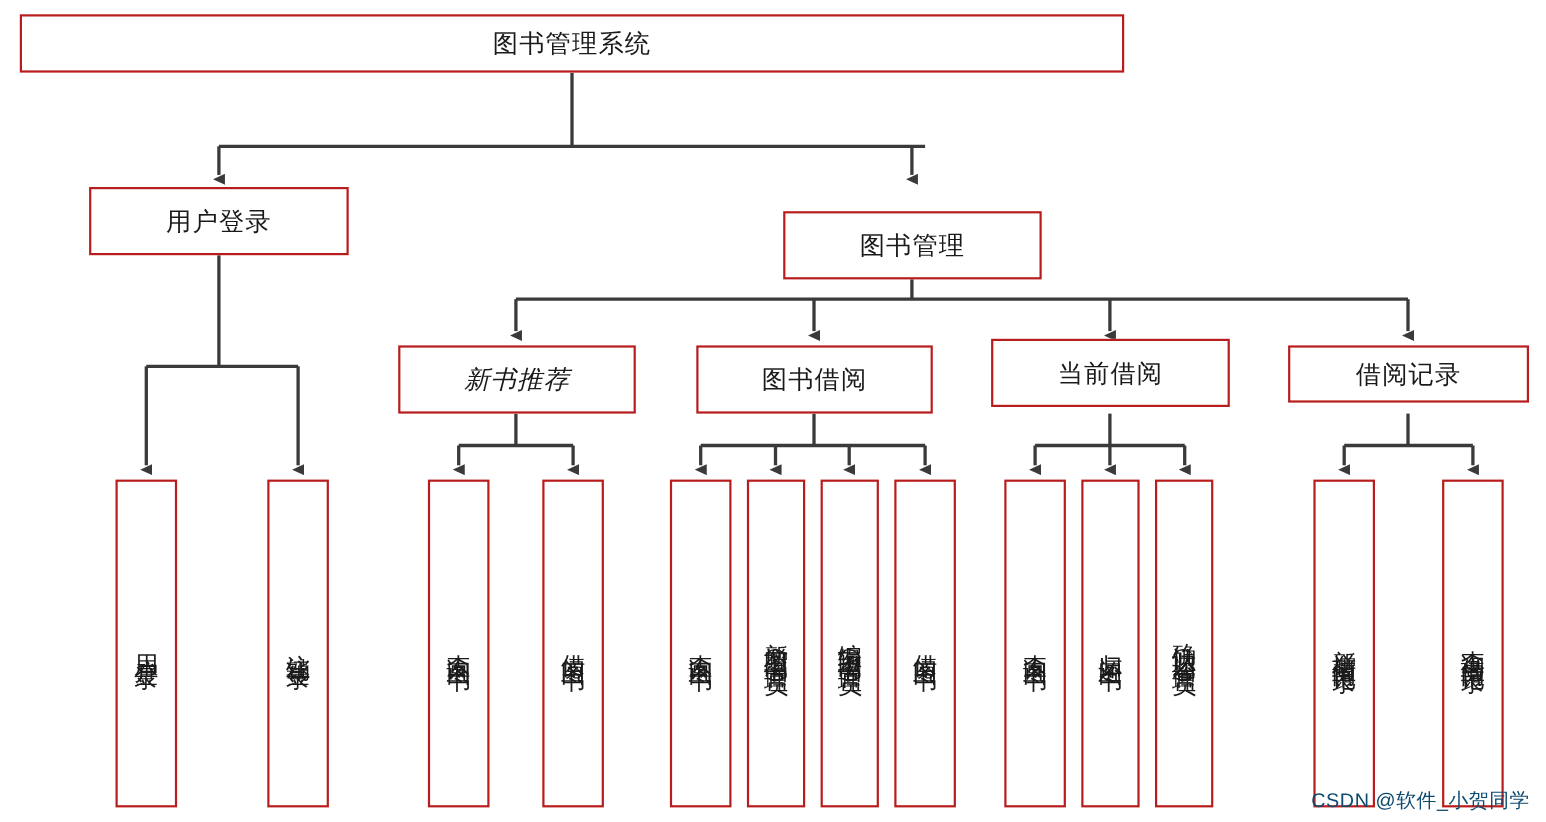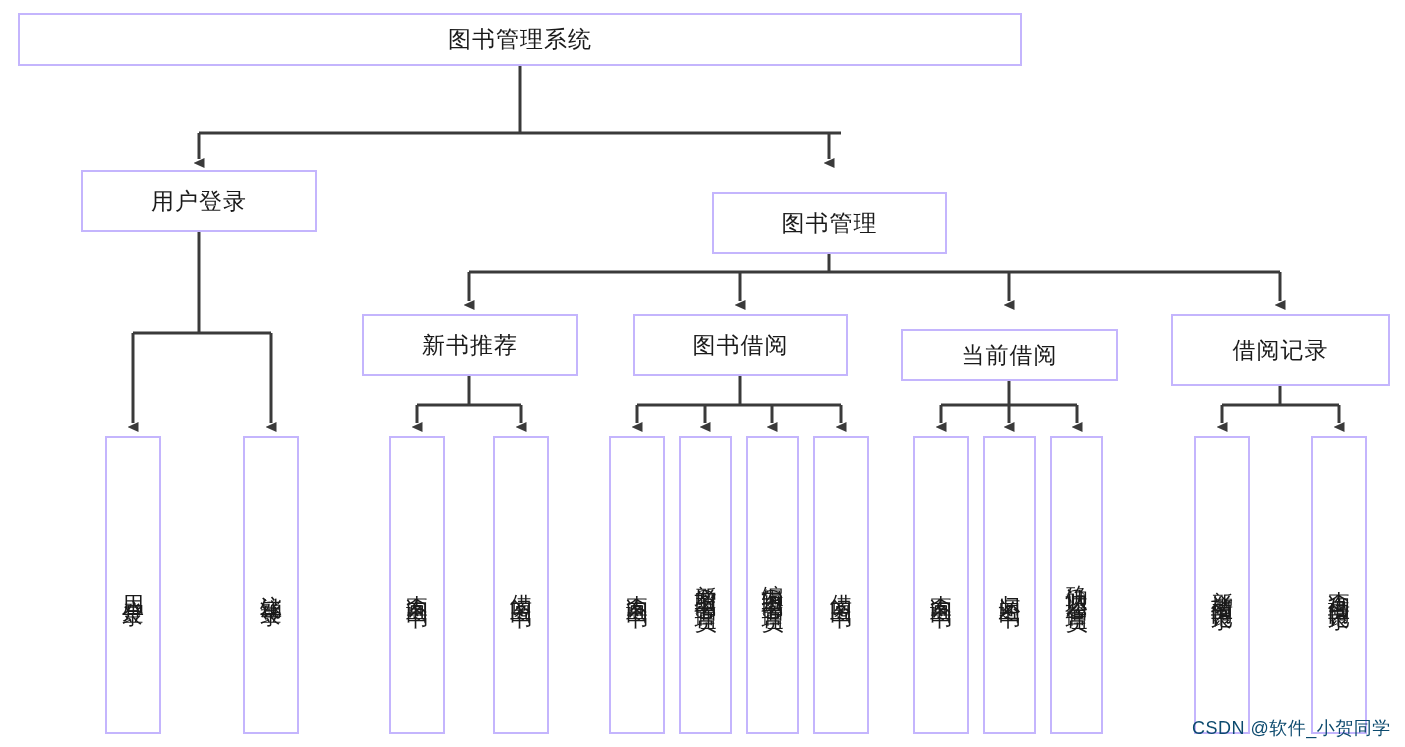--- a/index.html
+++ b/index.html
@@ -22,21 +22,21 @@
     position: absolute;
     left: 0;
     top: 0;
     width: 1405px;
     height: 747px;
     pointer-events: none;
   }
   .node {
     position: absolute;
     box-sizing: border-box;
-    border: 2px solid #c4b5fd;
+    border: 2px solid #b91c1c;
     background: #ffffff;
     display: flex;
     align-items: center;
     justify-content: center;
     color: #1a1a1a;
     text-align: center;
     line-height: 1.08;
     z-index: 2;
   }
   .node-h {
@@ -128,30 +128,30 @@
     <span>图书管理系统</span>
   </div>
 
   <div class="node node-h" style="left:81px; top:170px; width:236px; height:62px;">
     <span>用户登录</span>
   </div>
   <div class="node node-h" style="left:712px; top:170px; width:235px; height:62px;margin-top:22px;">
     <span>图书管理</span>
   </div>
 
-  <div class="node node-h" style="left:362px; top:314px; width:216px; height:62px;">
+  <div class="node node-h" style="left:362px; top:314px; width:216px; height:62px;font-style:italic;">
     <span>新书推荐</span>
   </div>
   <div class="node node-h" style="left:633px; top:314px; width:215px; height:62px;">
     <span>图书借阅</span>
   </div>
-  <div class="node node-h" style="left:901px; top:329px; width:217px; height:52px;">
+  <div class="node node-h" style="left:901px; top:308px; width:217px; height:62px;">
     <span>当前借阅</span>
   </div>
-  <div class="node node-h" style="left:1171px; top:314px; width:219px; height:72px;">
+  <div class="node node-h" style="left:1171px; top:314px; width:219px; height:52px;">
     <span>借阅记录</span>
   </div>
 
   <div class="node node-v" style="left:105px; top:436px; width:56px; height:298px;">
     <span>用户登录</span>
   </div>
   <div class="node node-v" style="left:243px; top:436px; width:56px; height:298px;">
     <span>注销登录</span>
   </div>
 

